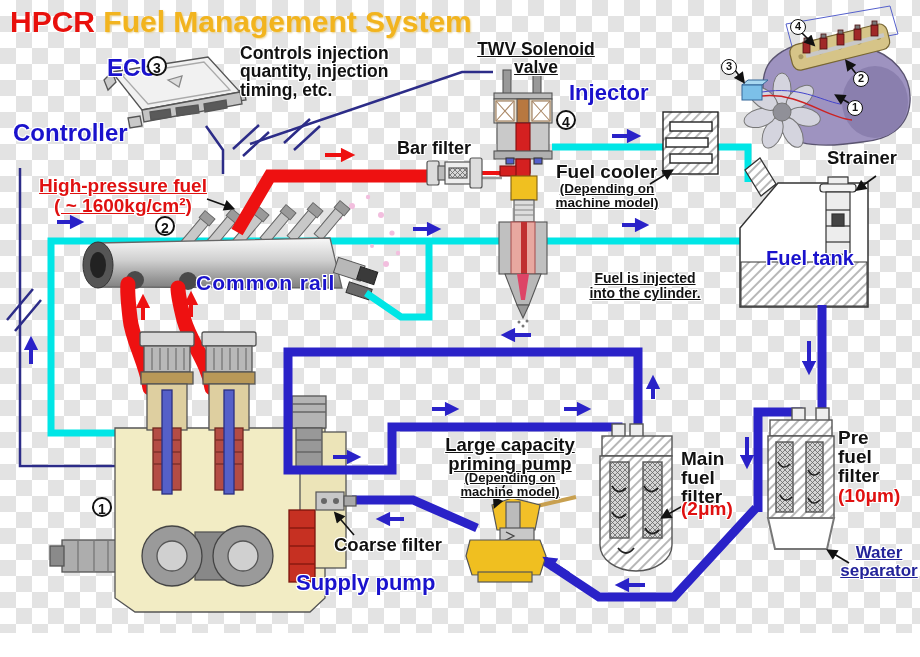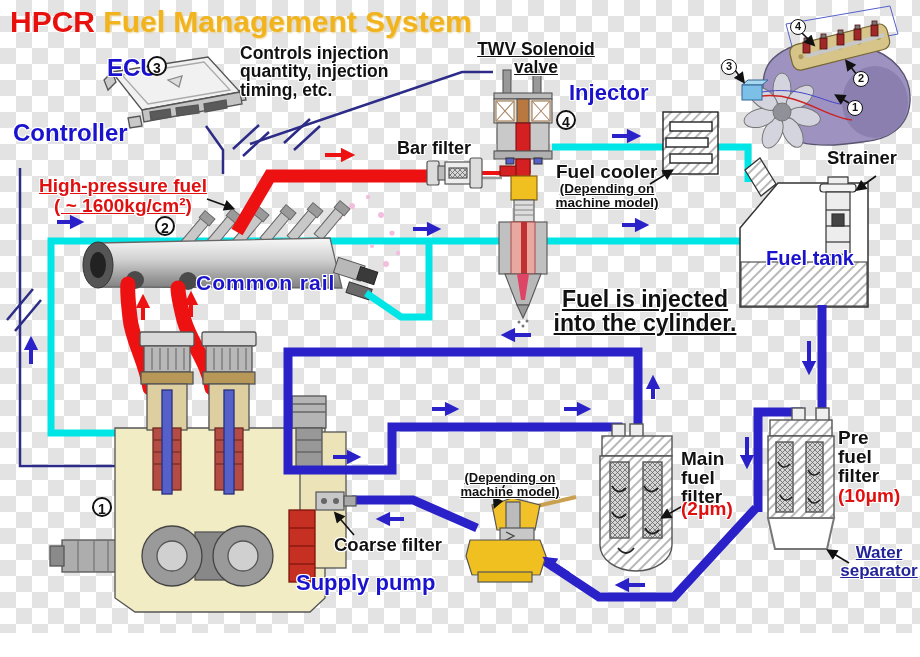--- a/index.html
+++ b/index.html
@@ -405,24 +405,26 @@
 <div class="lbl ctr" style="left:468px;top:40px;width:136px;font-size:17.5px;">TWV Solenoid
 valve</div>
 <div class="lbl blue" style="left:569px;top:81px;font-size:22px;">Injector</div>
 <div class="lbl" style="left:397px;top:139px;font-size:18px;">Bar filter</div>
 <div class="lbl red ctr" style="left:28px;top:176px;width:190px;font-size:19px;">High-pressure fuel
 ( ~ 1600kg/cm²)</div>
 <div class="lbl blue" style="left:196px;top:272px;font-size:21px;letter-spacing:1px;">Common rail</div>
 <div class="lbl" style="left:556px;top:162px;font-size:19px;">Fuel cooler</div>
 <div class="lbl ctr" style="left:548px;top:182px;width:118px;font-size:13.5px;">(Depending on
 machine model)</div>
-<div class="lbl ctr" style="left:525px;top:271px;width:240px;font-size:23px;margin-top:16px;">Fuel is injected
+<div class="lbl ctr" style="left:525px;top:271px;width:240px;font-size:14px;">Fuel is injected
 into the cylinder.</div>
 <div class="lbl blue" style="left:296px;top:571px;font-size:22px;">Supply pump</div>
 <div class="lbl" style="left:334px;top:535px;font-size:18.5px;">Coarse filter</div>
+<div class="lbl ctr" style="left:440px;top:435px;width:140px;font-size:18.5px;">Large capacity
+priming pump</div>
 <div class="lbl ctr" style="left:452px;top:471px;width:116px;font-size:13px;">(Depending on
 machine model)</div>
 <div class="lbl" style="left:681px;top:441px;font-size:19px;line-height:1.0;margin-top:8px;">Main
 fuel
 filter</div>
 <div class="lbl red" style="left:681px;top:499px;font-size:19px;">(2μm)</div>
 <div class="lbl" style="left:838px;top:428px;font-size:19px;line-height:1.0;">Pre
 fuel
 filter</div>
 <div class="lbl red" style="left:838px;top:486px;font-size:19px;">(10μm)</div>

